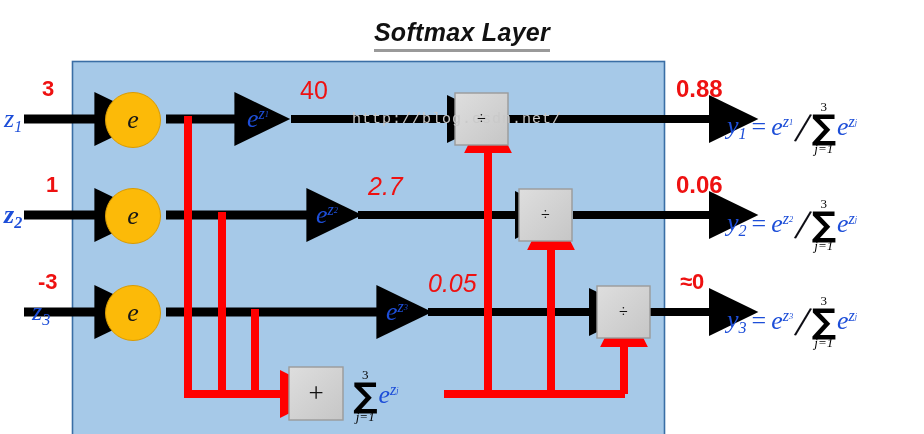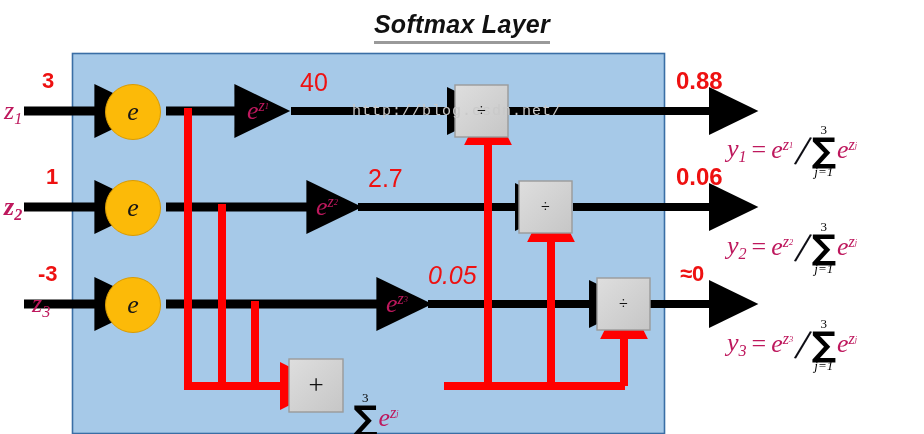--- a/index.html
+++ b/index.html
@@ -1,54 +1,54 @@
 <!DOCTYPE html>
 <html><head>
 <meta charset="utf-8">
 <style>
   html,body{margin:0;padding:0;background:#ffffff;}
   body{width:924px;height:434px;position:relative;overflow:hidden;
        font-family:"Liberation Serif",serif;}
-  #stage{position:absolute;left:0;top:8px;width:924px;height:304px;}
+  #stage{position:absolute;left:0;top:16px;width:924px;height:304px;}
   #svg{position:absolute;left:0;top:0;width:924px;height:434px;}
   .abs{position:absolute;}
 
   
   #title-wrap{left:0;top:2px;width:924px;text-align:center;}
   #title{display:inline-block;font-family:"Liberation Sans",sans-serif;
          font-weight:bold;font-style:italic;font-size:25px;color:#111;
          letter-spacing:.3px;padding-bottom:2px;border-bottom:3px solid #9a9a9a;}
 
   
   .red-val{color:#ee1111;font-family:"Liberation Sans",sans-serif;
            font-weight:bold;font-size:22px;line-height:1;}
   .red-val.thin{font-weight:normal;}
 
   
-  .math{font-family:"Liberation Serif",serif;font-style:italic;color:#be185d;
+  .math{font-family:"Liberation Serif",serif;font-style:italic;color:#1d4ed8;
         line-height:1;white-space:nowrap;}
   .m26{font-size:26px;}
   .sub{font-size:.62em;font-style:italic;vertical-align:-.28em;}
   .sup{font-size:.62em;font-style:italic;vertical-align:.52em;}
   .supsub{font-size:.52em;vertical-align:.25em;}
 
   
   .enode{width:54px;height:54px;border-radius:50%;background:#fcba08;
          border:1px solid #d99b03;display:flex;align-items:center;
          justify-content:center;}
   .enode span{font-family:"Liberation Serif",serif;font-style:italic;
               font-size:26px;color:#161616;}
 
   
   .opbox{background:linear-gradient(135deg,#dcdcdc 0%,#c9c9c9 100%);
          border:1px solid #9b9b9b;display:flex;align-items:center;
          justify-content:center;color:#111;}
 
   
-  .eq{display:flex;align-items:center;white-space:nowrap;margin-top:31px;}
+  .eq{display:flex;align-items:center;white-space:nowrap;}
   .slash{font-size:44px;font-style:normal;color:#0d0d14;
          transform:rotate(12deg);margin:0 1px 0 4px;font-weight:300;
          font-family:"Liberation Serif",serif;}
   .sigma-stack{display:inline-flex;flex-direction:column;align-items:center;
                line-height:1;margin:0 1px;}
   .sig-top{font-size:13px;font-style:normal;font-family:"Liberation Serif",serif;}
   .sig-big{font-size:34px;font-style:normal;font-family:"DejaVu Sans",sans-serif;
            font-weight:bold;line-height:.85;}
   .sig-bot{font-size:13px;font-style:italic;font-family:"Liberation Serif",serif;}
 
@@ -142,21 +142,21 @@
     <span>e</span><span class="sup"><span>z</span><span class="supsub">1</span></span>
   </div>
   <div class="abs math m26" style="left:316px;top:186px;">
     <span>e</span><span class="sup"><span>z</span><span class="supsub">2</span></span>
   </div>
   <div class="abs math m26" style="left:386px;top:283px;">
     <span>e</span><span class="sup"><span>z</span><span class="supsub">3</span></span>
   </div>
 
   <div class="abs red-val thin" style="left:300px;top:62px;font-size:25px;">40</div>
-  <div class="abs red-val thin" style="left:368px;top:158px;font-size:25px;">2.7</div>
+  <div class="abs red-val thin" style="left:368px;top:158px;font-size:25px;font-style:italic;">2.7</div>
   <div class="abs red-val thin" style="left:428px;top:255px;font-size:25px;font-style:italic;">0.05</div>
 
   <div class="abs" style="left:455px;top:77px;width:53px;height:52px;display:flex;align-items:center;justify-content:center;">
     <span class="opbox glyph" style="background:none;border:none;">÷</span>
   </div>
   <div class="abs" style="left:519px;top:173px;width:53px;height:52px;display:flex;align-items:center;justify-content:center;">
     <span class="opbox glyph" style="background:none;border:none;">÷</span>
   </div>
   <div class="abs" style="left:597px;top:270px;width:53px;height:52px;display:flex;align-items:center;justify-content:center;">
     <span class="opbox glyph" style="background:none;border:none;">÷</span>

